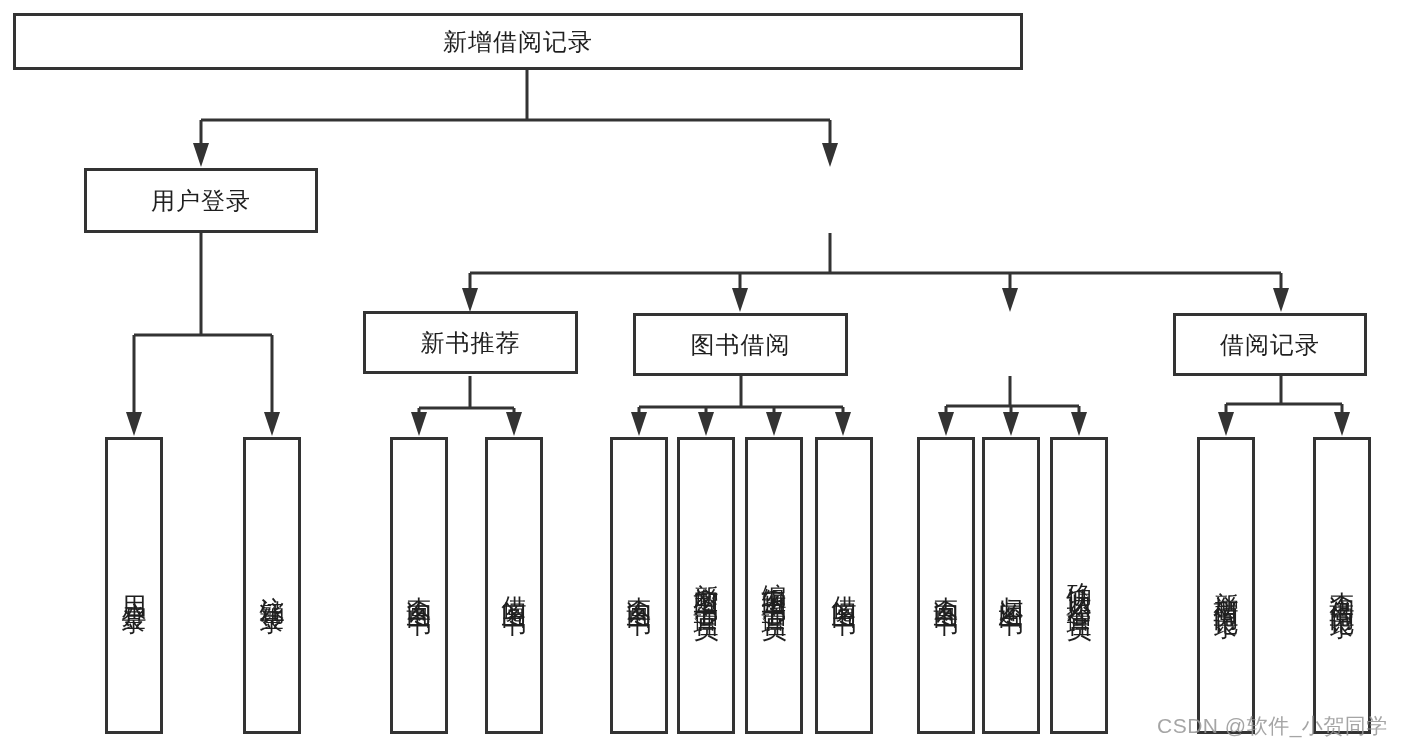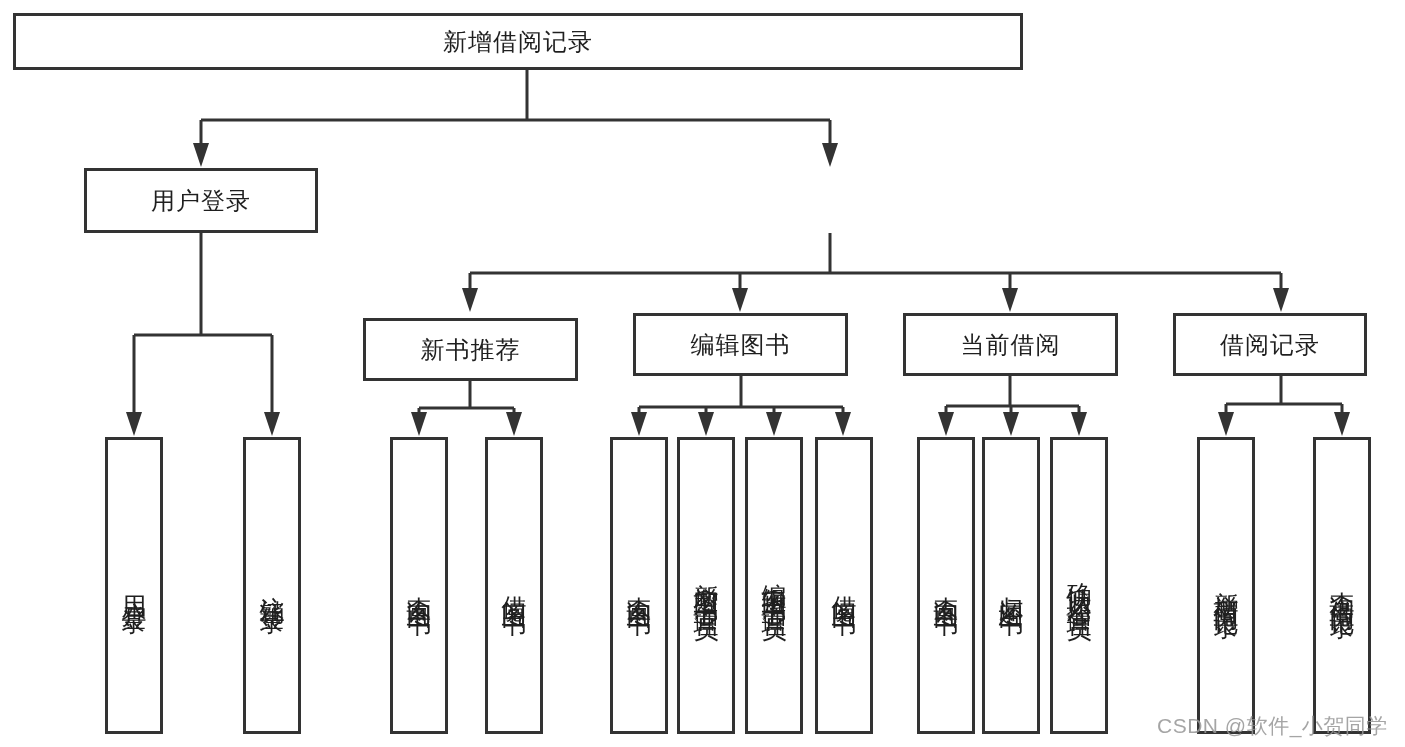--- a/index.html
+++ b/index.html
@@ -98,23 +98,22 @@
       <polygon points="1071,412 1087,412 1079,436"></polygon>
       <polygon points="1218,412 1234,412 1226,436"></polygon>
       <polygon points="1334,412 1350,412 1342,436"></polygon>
     </g>
   </svg>
 
   <div class="box h-box" style="left:13px;top:13px;width:1010px;height:57px">新增借阅记录</div>
 
   <div class="box h-box" style="left:84px;top:168px;width:234px;height:65px">用户登录</div>
 
-  <div class="box h-box" style="left:363px;top:318px;width:215px;height:63px">新书推荐</div>
-  <div class="box h-box" style="left:633px;top:313px;width:215px;height:63px">编辑图书</div>
-  <div class="box h-box" style="left:903px;top:313px;width:215px;height:63px">当前借阅</div>
+  <div class="box h-box" style="left:363px;top:311px;width:215px;height:63px">新书推荐</div>
+  <div class="box h-box" style="left:633px;top:313px;width:215px;height:63px">图书借阅</div>
   <div class="box h-box" style="left:1173px;top:313px;width:194px;height:63px">借阅记录</div>
 
   <div class="box v-box" style="left:105px;top:437px;width:58px;height:297px">用户登录</div>
   <div class="box v-box" style="left:243px;top:437px;width:58px;height:297px">注销登录</div>
 
   <div class="box v-box" style="left:390px;top:437px;width:58px;height:297px">查询图书</div>
   <div class="box v-box" style="left:485px;top:437px;width:58px;height:297px">借阅图书</div>
 
   <div class="box v-box" style="left:610px;top:437px;width:58px;height:297px">查询图书</div>
   <div class="box v-box" style="left:677px;top:437px;width:58px;height:297px">新增图书（管理员）</div>

